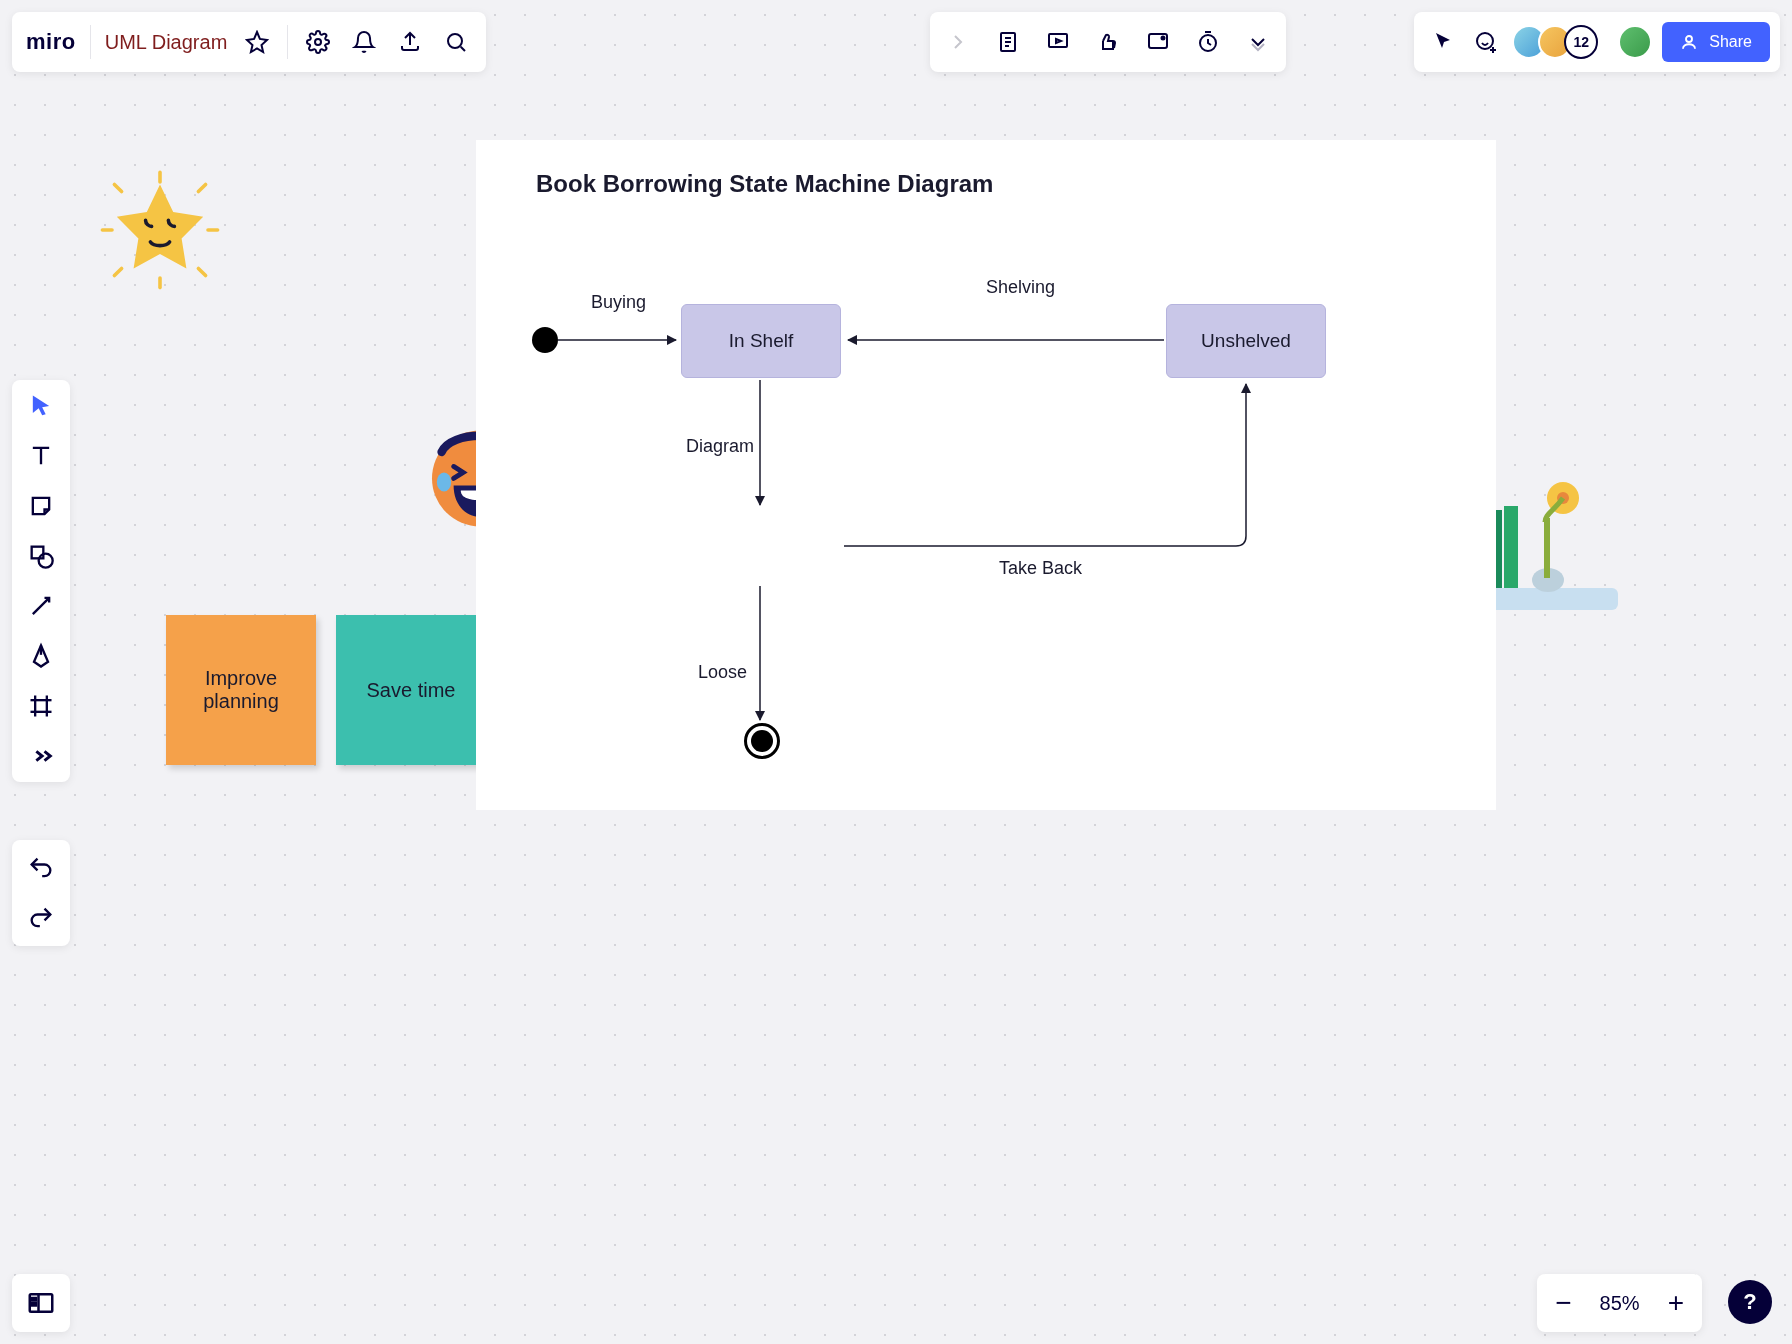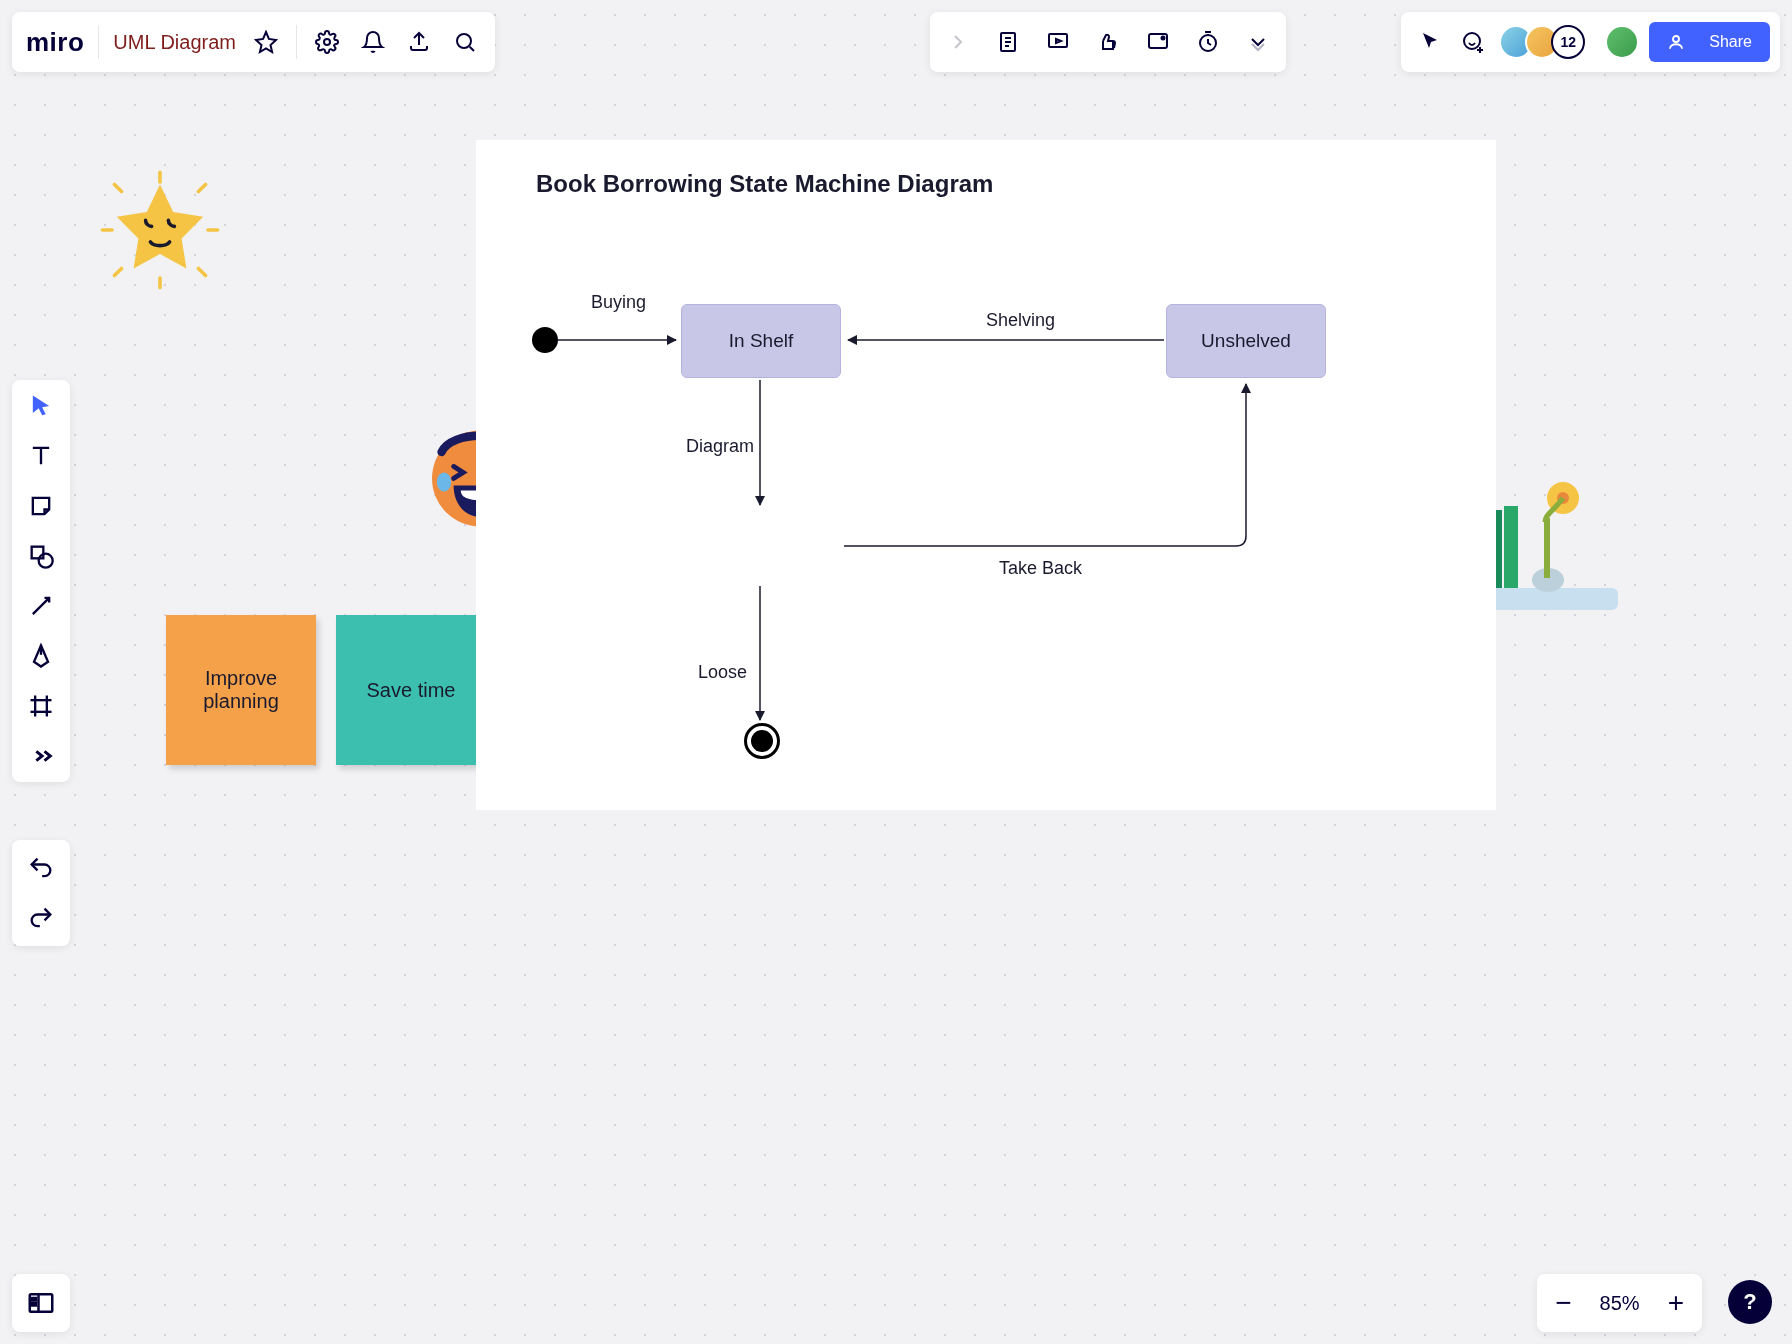--- a/index.html
+++ b/index.html
@@ -21,21 +21,21 @@
   top: 12px; left: 12px;
   background: #fff;
   border-radius: 8px;
   box-shadow: 0 2px 8px rgba(0,0,0,0.08);
   display: flex;
   align-items: center;
   height: 60px;
   padding: 0 14px;
   gap: 14px;
 }
-.logo { font-weight: 900; font-size: 26px; letter-spacing: 0.5px; color: #050038; }
+.logo { font-weight: 900; font-size: 22px; letter-spacing: 0.5px; color: #050038; }
 .vsep { width: 1px; height: 34px; background: #e5e5ea; }
 .board-title { font-size: 20px; font-weight: 400; color: #7f1d1d; }
 .star-icon { color: #c5c5cc; }
 .icon-btn { width: 32px; height: 32px; display: flex; align-items: center; justify-content: center; cursor: pointer; color: #050038; }
 .icon-btn svg { width: 24px; height: 24px; }
 
 .topbar-mid {
   position: absolute;
   top: 12px; left: 930px;
   background: #fff;
@@ -71,21 +71,21 @@
   background: #4262ff;
   color: #fff;
   border: none;
   border-radius: 6px;
   height: 40px;
   padding: 0 18px;
   font-size: 16px;
   font-weight: 500;
   display: flex;
   align-items: center;
-  gap: 24px;
+  gap: 11px;
   cursor: pointer;
 }
 
 
 .toolbar {
   position: absolute;
   left: 12px; top: 380px;
   background: #fff;
   border-radius: 8px;
   box-shadow: 0 2px 8px rgba(0,0,0,0.08);
@@ -180,21 +180,21 @@
 .s-unshelved { left: 690px; top: 164px; }
 .s-onloan { left: 205px; top: 370px; }
 
 .init-dot { position: absolute; left: 56px; top: 187px; width: 26px; height: 26px; border-radius: 50%; background: #000; }
 .final-dot { position: absolute; left: 268px; top: 583px; width: 36px; height: 36px; border-radius: 50%; border: 3px solid #000; display: flex; align-items: center; justify-content: center; }
 .final-dot::after { content: ""; width: 22px; height: 22px; border-radius: 50%; background: #000; }
 
 svg.arrows { position: absolute; inset: 0; width: 100%; height: 100%; pointer-events: none; }
 .edge-label { position: absolute; font-size: 18px; color: #1a1a2e; }
 .l-buying { left: 115px; top: 152px; }
-.l-shelving { left: 510px; top: 170px; }
+.l-shelving { left: 510px; top: 137px; }
 .l-register { left: 210px; top: 296px; }
 .l-takeback { left: 523px; top: 418px; }
 .l-loose { left: 222px; top: 522px; }
 
 
 .sticky {
   position: absolute;
   width: 150px; height: 150px;
   display: flex; align-items: center; justify-content: center;
   text-align: center;

